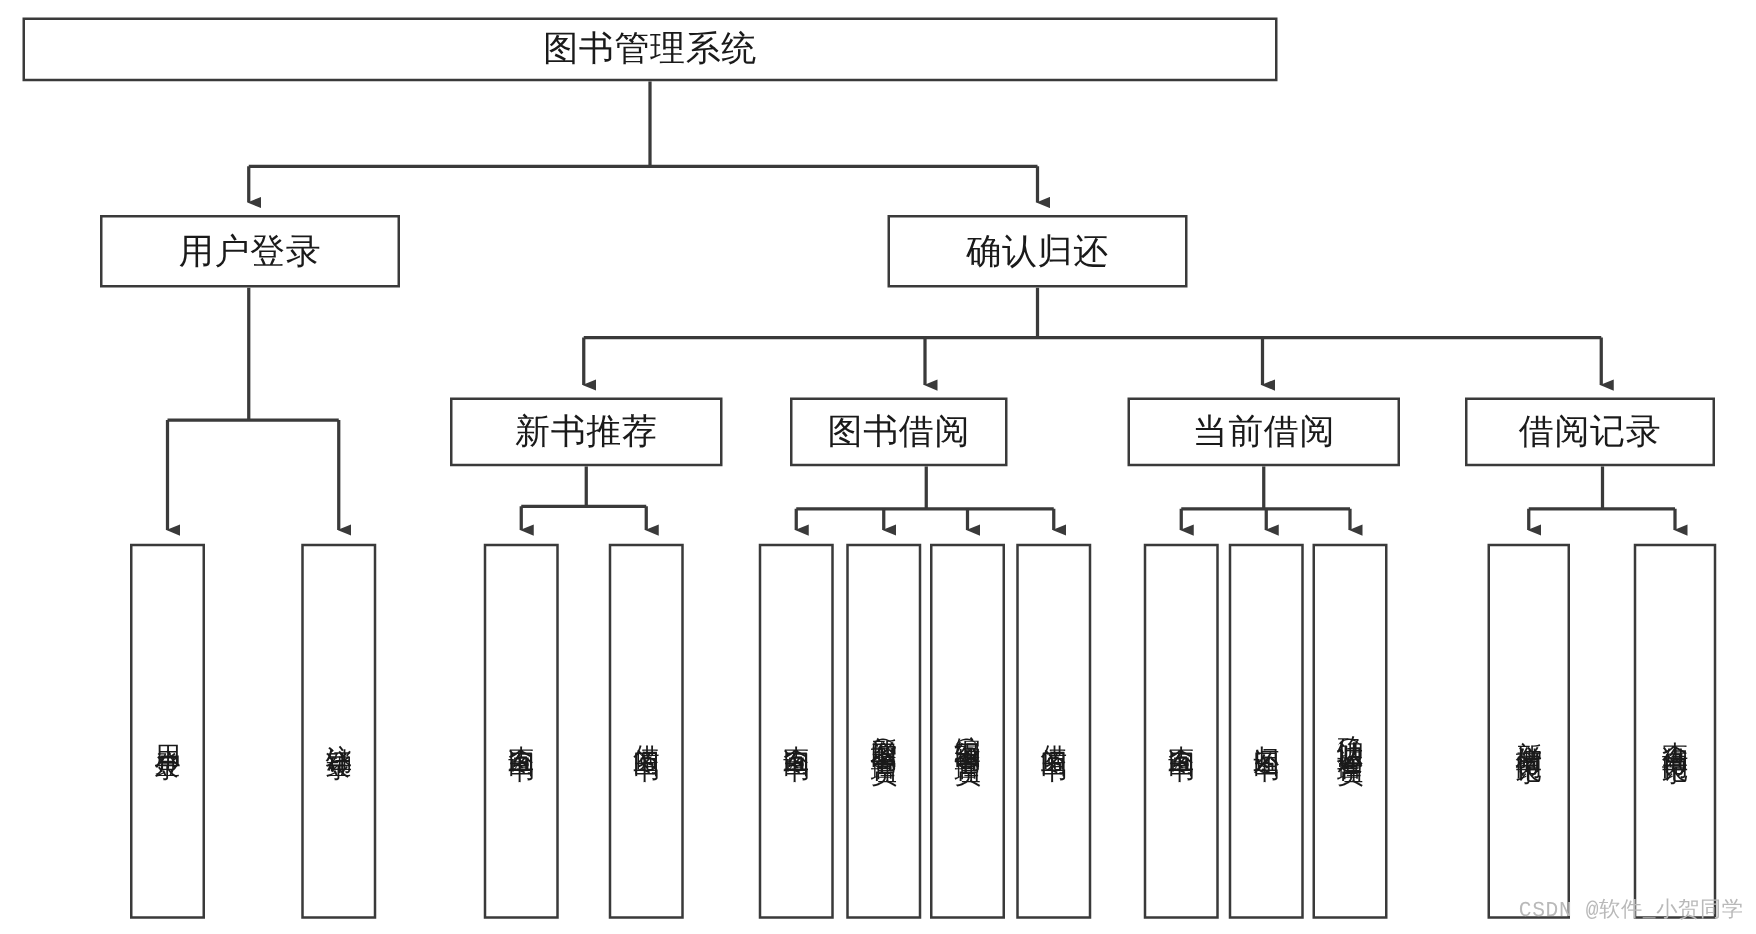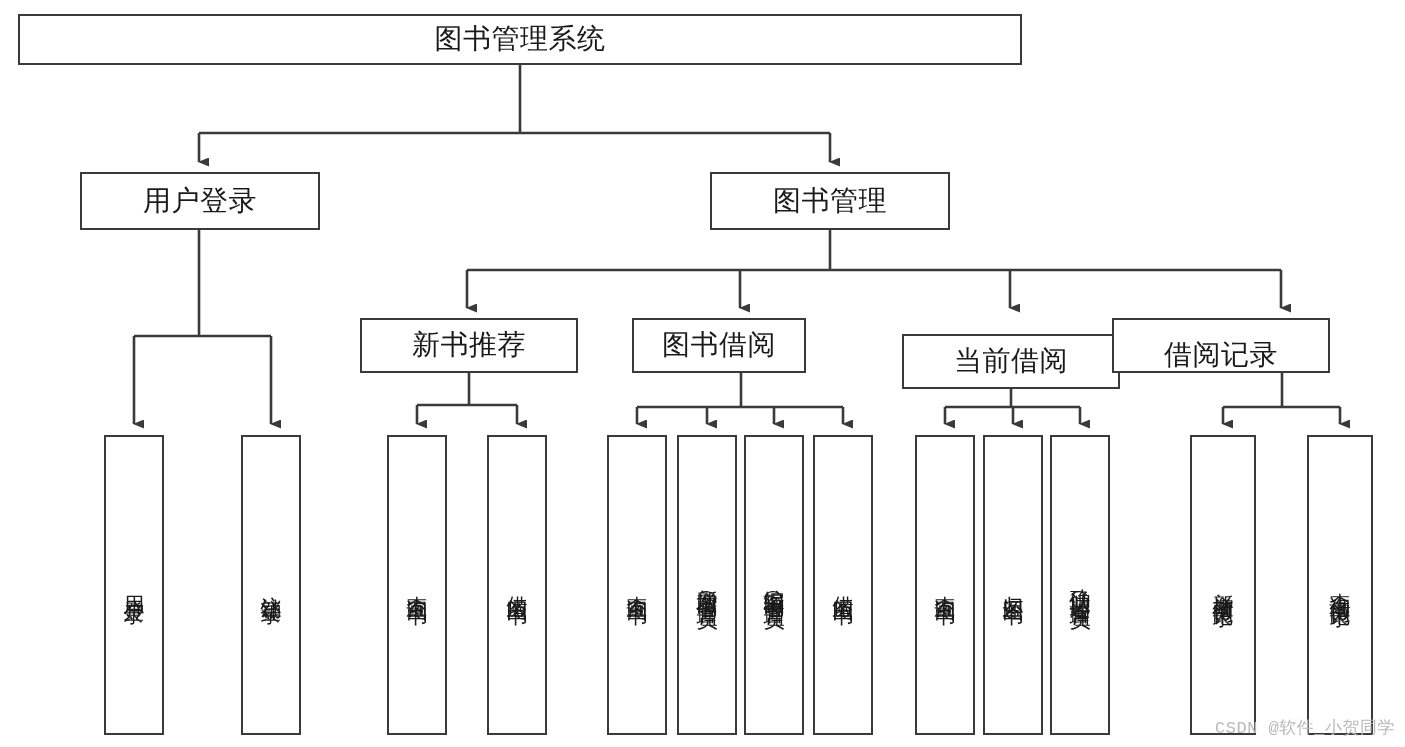--- a/index.html
+++ b/index.html
@@ -124,33 +124,33 @@
   </svg>
 
   <div class="node-box horizontal" style="left:18px; top:14px; width:1004px; height:51px;">
     <span class="node-label">图书管理系统</span>
   </div>
 
   <div class="node-box horizontal" style="left:80px; top:172px; width:240px; height:58px;">
     <span class="node-label">用户登录</span>
   </div>
   <div class="node-box horizontal" style="left:710px; top:172px; width:240px; height:58px;">
-    <span class="node-label">图书管理</span>
+    <span class="node-label">确认归还</span>
   </div>
 
   <div class="node-box horizontal" style="left:360px; top:318px; width:218px; height:55px;">
     <span class="node-label">新书推荐</span>
   </div>
   <div class="node-box horizontal" style="left:632px; top:318px; width:174px; height:55px;">
     <span class="node-label">图书借阅</span>
   </div>
-  <div class="node-box horizontal" style="left:902px; top:334px; width:218px; height:55px;">
+  <div class="node-box horizontal" style="left:902px; top:318px; width:218px; height:55px;">
     <span class="node-label">当前借阅</span>
   </div>
-  <div class="node-box horizontal" style="left:1112px; top:318px; width:218px; height:55px;align-items:flex-end;">
+  <div class="node-box horizontal" style="left:1172px; top:318px; width:200px; height:55px;">
     <span class="node-label">借阅记录</span>
   </div>
 
   <div class="node-box vertical" style="left:104px; top:435px; width:60px; height:300px;">
     <span class="node-label">用户登录</span>
   </div>
   <div class="node-box vertical" style="left:241px; top:435px; width:60px; height:300px;">
     <span class="node-label">注销登录</span>
   </div>
   <div class="node-box vertical" style="left:387px; top:435px; width:60px; height:300px;">

